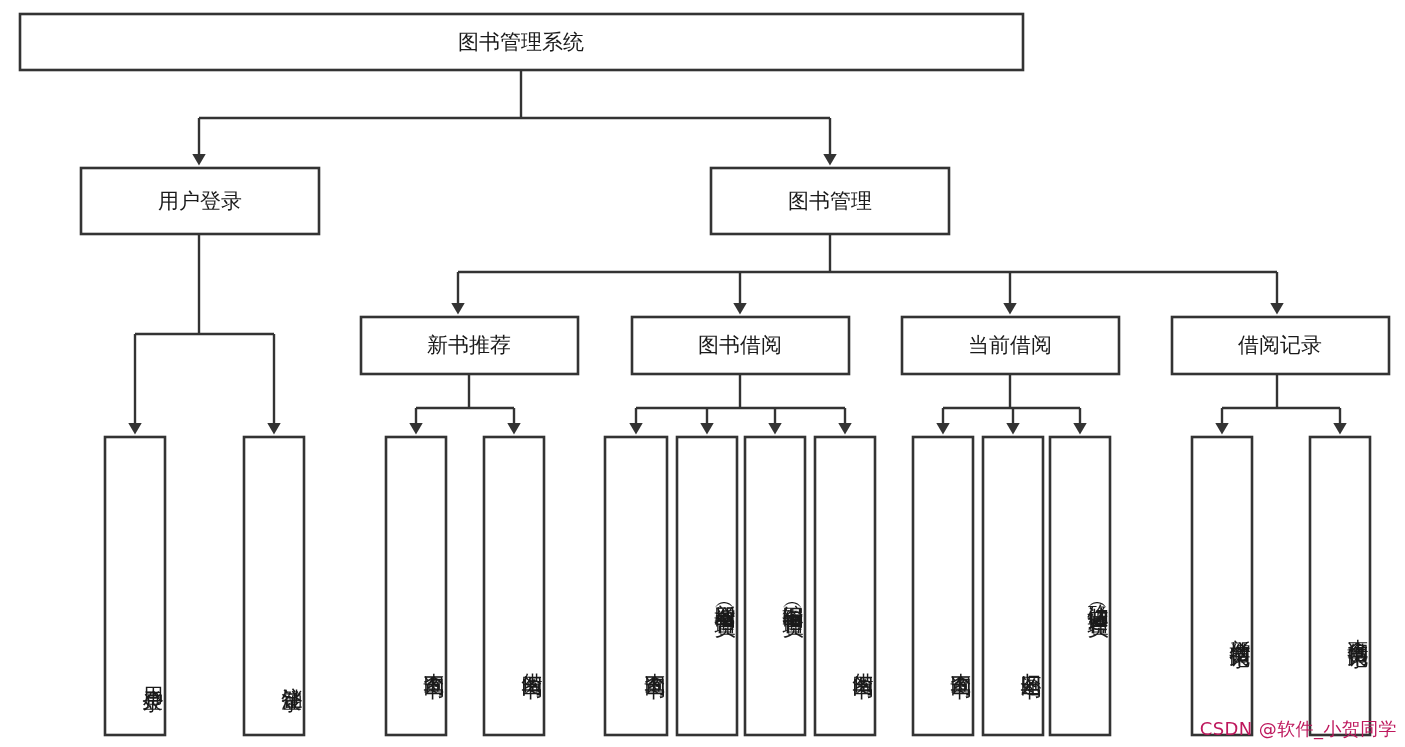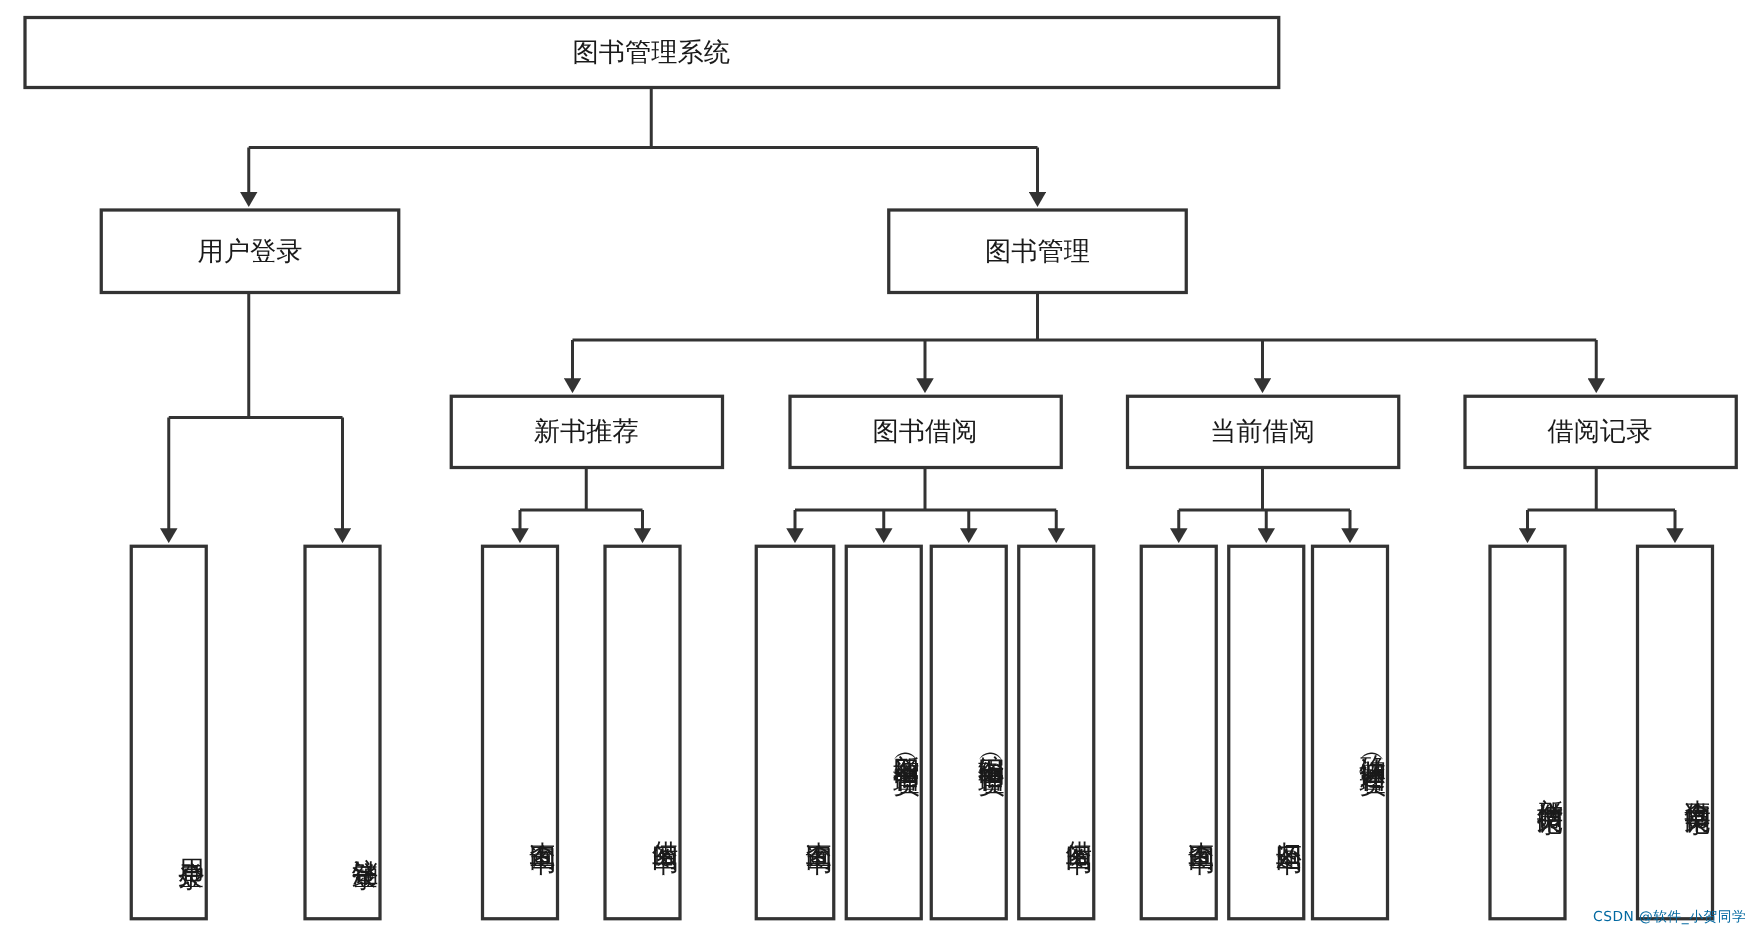--- a/index.html
+++ b/index.html
@@ -63,22 +63,22 @@
     align-items: flex-start;
     justify-content: center;
     white-space: nowrap;
     user-select: none;
   }
   .watermark {
     position: absolute;
     right: 8px;
     bottom: 6px;
     font-family: "DejaVu Sans", "Liberation Sans", sans-serif;
-    font-size: 11px;
-    color: #0369a1;
+    font-size: 18px;
+    color: #be185d;
     letter-spacing: 0.4px;
     white-space: nowrap;
   }
 </style>
 </head>
 <body>
 
 <div id="diagram-root">
 
   <svg class="flow" viewBox="0 0 1405 747" xmlns="http://www.w3.org/2000/svg">

